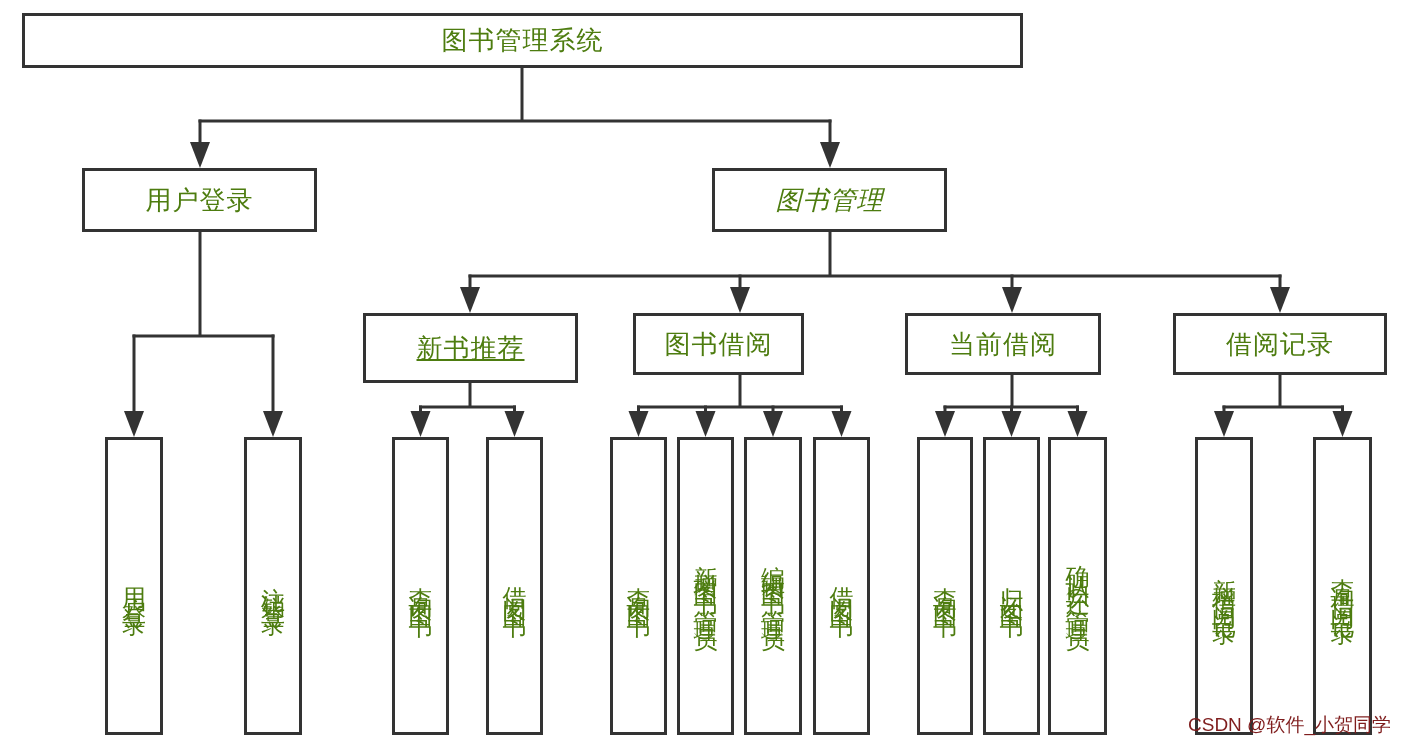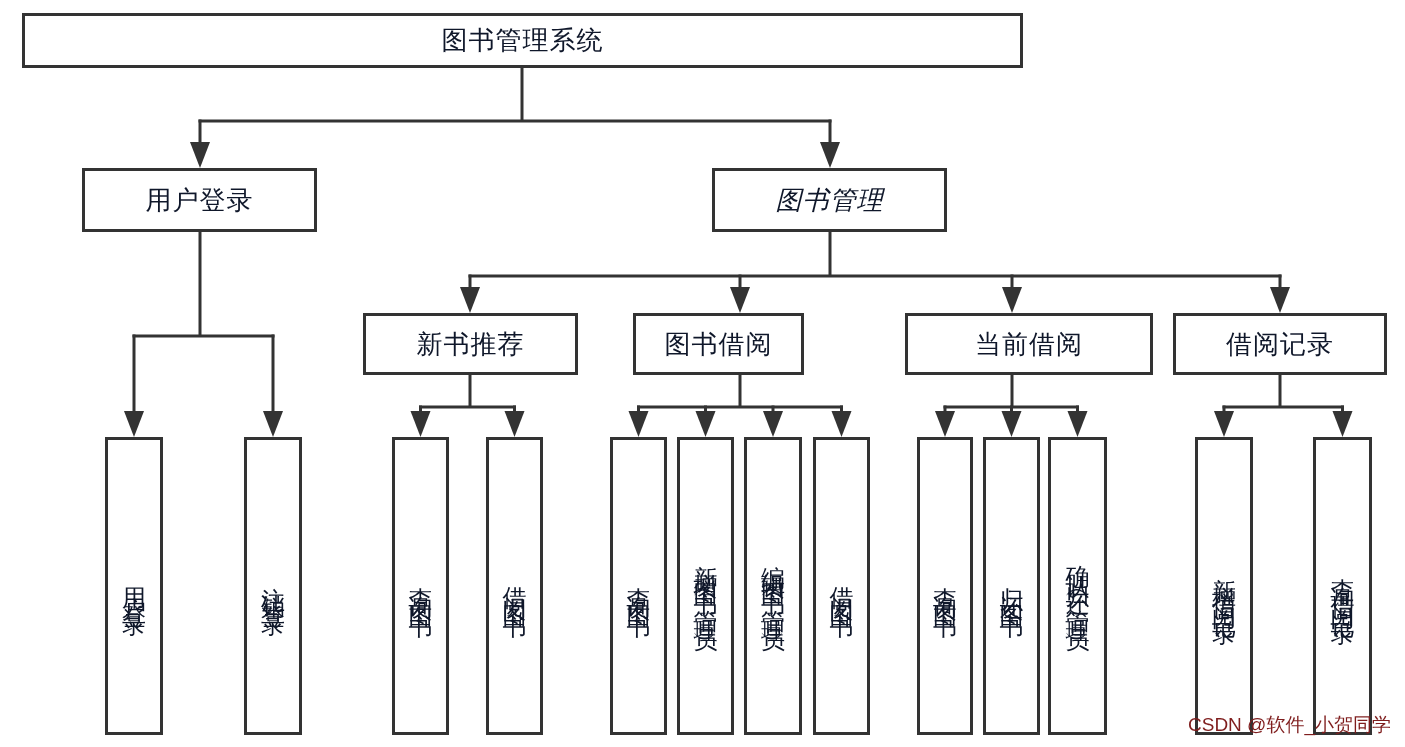--- a/index.html
+++ b/index.html
@@ -18,21 +18,21 @@
     z-index: 1;
   }
   .box {
     position: absolute;
     box-sizing: border-box;
     border: 3px solid #333333;
     background: #ffffff;
     display: flex;
     align-items: center;
     justify-content: center;
-    color: #0f172a;
+    color: #4d7c0f;
     z-index: 2;
   }
   .box.h span {
     font-size: 26px;
     letter-spacing: 1px;
     white-space: nowrap;
   }
   .box.v span {
     writing-mode: vertical-rl;
     text-orientation: mixed;
@@ -138,27 +138,27 @@
     <span>图书管理系统</span>
   </div>
 
   <div class="box h" style="left:82px; top:168px; width:235px; height:64px;">
     <span>用户登录</span>
   </div>
   <div class="box h" style="left:712px; top:168px; width:235px; height:64px;font-style:italic;">
     <span>图书管理</span>
   </div>
 
-  <div class="box h" style="left:363px; top:313px; width:215px; height:62px;">
+  <div class="box h" style="left:363px; top:313px; width:215px; height:70px;text-decoration:underline;">
     <span>新书推荐</span>
   </div>
   <div class="box h" style="left:633px; top:313px; width:171px; height:62px;">
     <span>图书借阅</span>
   </div>
-  <div class="box h" style="left:905px; top:313px; width:248px; height:62px;">
+  <div class="box h" style="left:905px; top:313px; width:196px; height:62px;">
     <span>当前借阅</span>
   </div>
   <div class="box h" style="left:1173px; top:313px; width:214px; height:62px;">
     <span>借阅记录</span>
   </div>
 
   <div class="box v" style="left:105px; top:437px; width:58px; height:298px;">
     <span>用户登录</span>
   </div>
   <div class="box v" style="left:244px; top:437px; width:58px; height:298px;">

